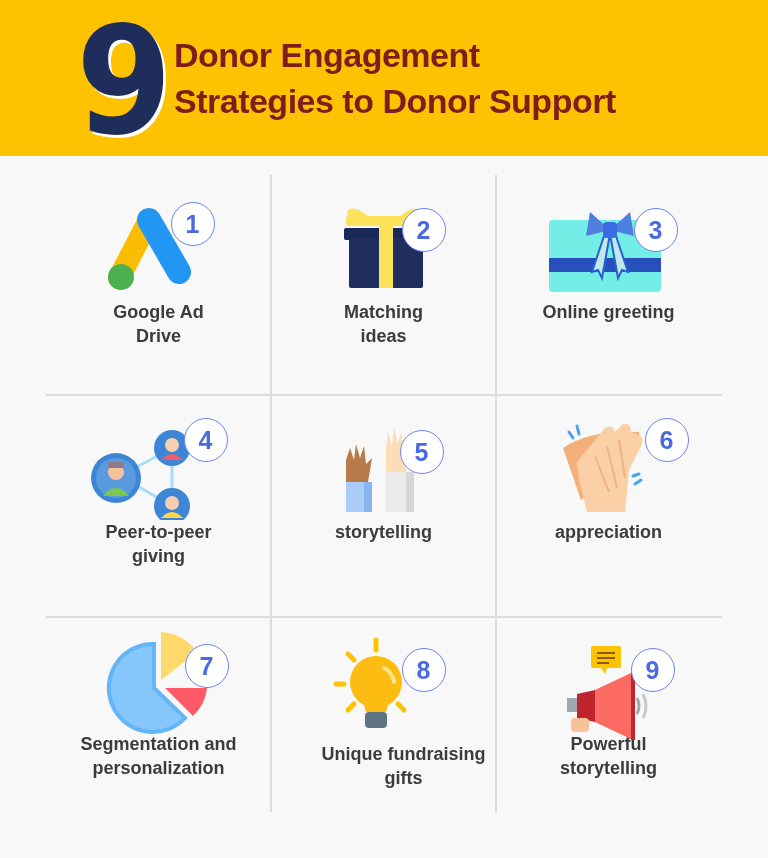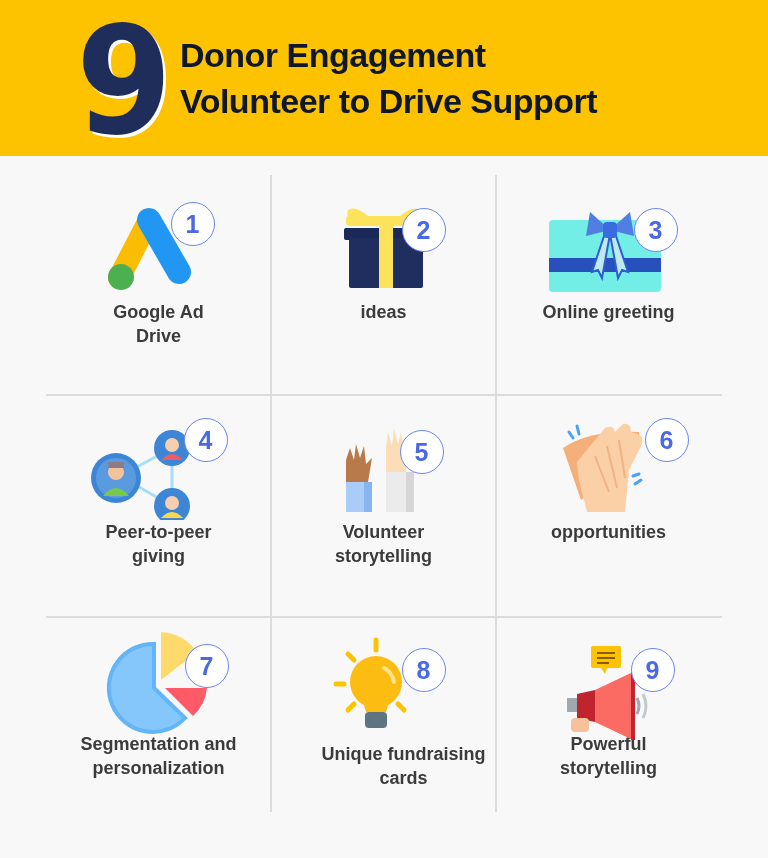--- a/index.html
+++ b/index.html
@@ -17,22 +17,22 @@
     position: absolute; left: 76px; top: 6px;
     font-family: "DejaVu Sans", sans-serif;
     font-weight: bold; font-size: 150px; line-height: 150px;
     color: #1f2d5a;
     text-shadow: 3px 3px 0 #ffffff;
     letter-spacing: -4px;
     transform: scaleX(0.92);
     transform-origin: left top;
   }
   .title {
-    position: absolute; left: 180px; top: 32px;
-    color: #0f172a; font-weight: bold; font-size: 34px; line-height: 46px;
+    position: absolute; left: 174px; top: 32px;
+    color: #7f1d1d; font-weight: bold; font-size: 34px; line-height: 46px;
     letter-spacing: -0.5px;
   }
   .title span { display: block; }
 
   .vline { position: absolute; width: 2px; background: #dcdcdc; }
   .hline { position: absolute; height: 2px; background: #dcdcdc; }
 
   .cell {
     position: absolute; width: 225px; text-align: center;
   }
@@ -52,21 +52,21 @@
   .label span { display: block; }
   svg { position: absolute; left: 0; top: 0; }
 </style>
 </head>
 <body>
 
 <div class="header">
   <div class="big-nine">9</div>
   <div class="title">
     <span>Donor Engagement</span>
-    <span>Volunteer to Drive Support</span>
+    <span>Strategies to Donor Support</span>
   </div>
 </div>
 
 <div class="vline" style="left:270px; top:175px; height:637px;"></div>
 <div class="vline" style="left:495px; top:175px; height:637px;"></div>
 <div class="hline" style="left:46px; top:394px; width:676px;"></div>
 <div class="hline" style="left:46px; top:616px; width:676px;"></div>
 
 <div class="cell" style="left:46px; top:200px;">
   <div class="icon-wrap">
@@ -89,20 +89,21 @@
       <path d="M50 22 C30 0, 15 8, 28 24 Z" fill="#fde35c"></path>
       <path d="M70 22 C90 0, 105 8, 92 24 Z" fill="#fde35c"></path>
       <rect x="22" y="16" width="76" height="10" rx="3" fill="#fde35c"></rect>
       <rect x="20" y="28" width="84" height="12" rx="2" fill="#1a2957"></rect>
       <rect x="25" y="38" width="74" height="50" rx="2" fill="#1f2e5e"></rect>
       <rect x="55" y="20" width="14" height="68" fill="#fde35c"></rect>
     </svg>
     <div class="badge" style="left:78px; top:8px;">2</div>
   </div>
   <div class="label">
+    <span>Matching</span>
     <span>ideas</span>
   </div>
 </div>
 
 <div class="cell" style="left:496px; top:200px;">
   <div class="icon-wrap" style="width:150px;">
     <svg width="150" height="92" viewBox="0 0 150 92">
       <rect x="15" y="20" width="112" height="72" rx="4" fill="#72eee6"></rect>
       <rect x="15" y="58" width="112" height="14" fill="#2850bd"></rect>
       <path d="M72 30 L58 72 L64 70 L68 78 L76 34 Z" fill="#bfe9ea" stroke="#2a5fd4" stroke-width="2"></path>
@@ -150,42 +151,41 @@
       <path d="M22 40 L26 28 L30 40 L32 24 L36 38 L40 26 L42 44 L48 38 L44 62 L22 62 Z" fill="#b87a4b"></path>
       <rect x="22" y="62" width="26" height="30" fill="#a9cdf8"></rect>
       <rect x="40" y="62" width="8" height="30" fill="#86b5f0"></rect>
       <path d="M62 28 L64 12 L68 26 L70 8 L74 24 L77 12 L80 30 L86 28 L82 52 L62 52 Z" fill="#fbddb8"></path>
       <rect x="62" y="52" width="28" height="40" fill="#ebebeb"></rect>
       <rect x="82" y="52" width="8" height="40" fill="#d6d6d6"></rect>
     </svg>
     <div class="badge" style="left:76px; top:10px;">5</div>
   </div>
   <div class="label">
-    <span>Volunteer</span>
     <span>storytelling</span>
   </div>
 </div>
 
 <div class="cell" style="left:496px; top:420px;">
   <div class="icon-wrap">
     <svg width="120" height="100" viewBox="0 0 120 100">
       <path d="M14 28 Q40 10 90 12 L92 26 L60 60 L32 80 Z" fill="#f4b07a"></path>
       <path d="M28 42 L56 8 Q64 4 66 12 L74 4 Q82 2 82 12 L88 14 Q96 16 92 26 L80 50 L76 92 L38 92 L30 60 Z" fill="#fbd0a6"></path>
       <line x1="46" y1="36" x2="60" y2="72" stroke="#f0b387" stroke-width="2"></line>
       <line x1="58" y1="26" x2="68" y2="68" stroke="#f0b387" stroke-width="2"></line>
       <line x1="70" y1="20" x2="76" y2="58" stroke="#f0b387" stroke-width="2"></line>
       <line x1="20" y1="12" x2="24" y2="18" stroke="#4aa3f0" stroke-width="3" stroke-linecap="round"></line>
       <line x1="28" y1="6" x2="30" y2="14" stroke="#4aa3f0" stroke-width="3" stroke-linecap="round"></line>
       <line x1="84" y1="56" x2="90" y2="54" stroke="#4aa3f0" stroke-width="3" stroke-linecap="round"></line>
       <line x1="86" y1="64" x2="92" y2="60" stroke="#4aa3f0" stroke-width="3" stroke-linecap="round"></line>
     </svg>
     <div class="badge" style="left:96px; top:-2px;">6</div>
   </div>
   <div class="label">
-    <span>opportunities</span>
+    <span>appreciation</span>
   </div>
 </div>
 
 <div class="cell" style="left:46px; top:632px;">
   <div class="icon-wrap">
     <svg width="120" height="110" viewBox="0 0 120 110">
       <path d="M55 56 L55 12 A44 44 0 1 0 86 86 Z" fill="#86c7fb"></path>
       <path d="M55 56 L55 12 A44 44 0 1 0 86 86 Z" fill="none" stroke="#61b5f8" stroke-width="4"></path>
       <path d="M62 48 L62 0 A48 48 0 0 1 98 20 Z" fill="#fed96c"></path>
       <path d="M66 56 L108 56 A44 44 0 0 1 94 84 Z" fill="#ff5a68"></path>
@@ -208,21 +208,21 @@
       <line x1="80" y1="78" x2="74" y2="72" stroke="#fdc300" stroke-width="5" stroke-linecap="round"></line>
       <circle cx="52" cy="50" r="26" fill="#fdbc11"></circle>
       <path d="M38 66 L66 66 L62 80 L42 80 Z" fill="#fdbc11"></path>
       <rect x="41" y="80" width="22" height="16" rx="4" fill="#5f7481"></rect>
       <path d="M60 36 Q68 40 70 50" stroke="#ffe28a" stroke-width="4" fill="none" stroke-linecap="round"></path>
     </svg>
     <div class="badge" style="left:78px; top:16px;">8</div>
   </div>
   <div class="label" style="margin-top:18px;margin-left:40px;">
     <span>Unique fundraising</span>
-    <span>cards</span>
+    <span>gifts</span>
   </div>
 </div>
 
 <div class="cell" style="left:496px; top:632px;">
   <div class="icon-wrap">
     <svg width="120" height="110" viewBox="0 0 120 110">
       <rect x="42" y="14" width="30" height="22" rx="2" fill="#fdc300"></rect>
       <path d="M52 36 L56 42 L58 36 Z" fill="#fdc300"></path>
       <line x1="48" y1="21" x2="66" y2="21" stroke="#8a5a00" stroke-width="2"></line>
       <line x1="48" y1="26" x2="66" y2="26" stroke="#8a5a00" stroke-width="2"></line>

